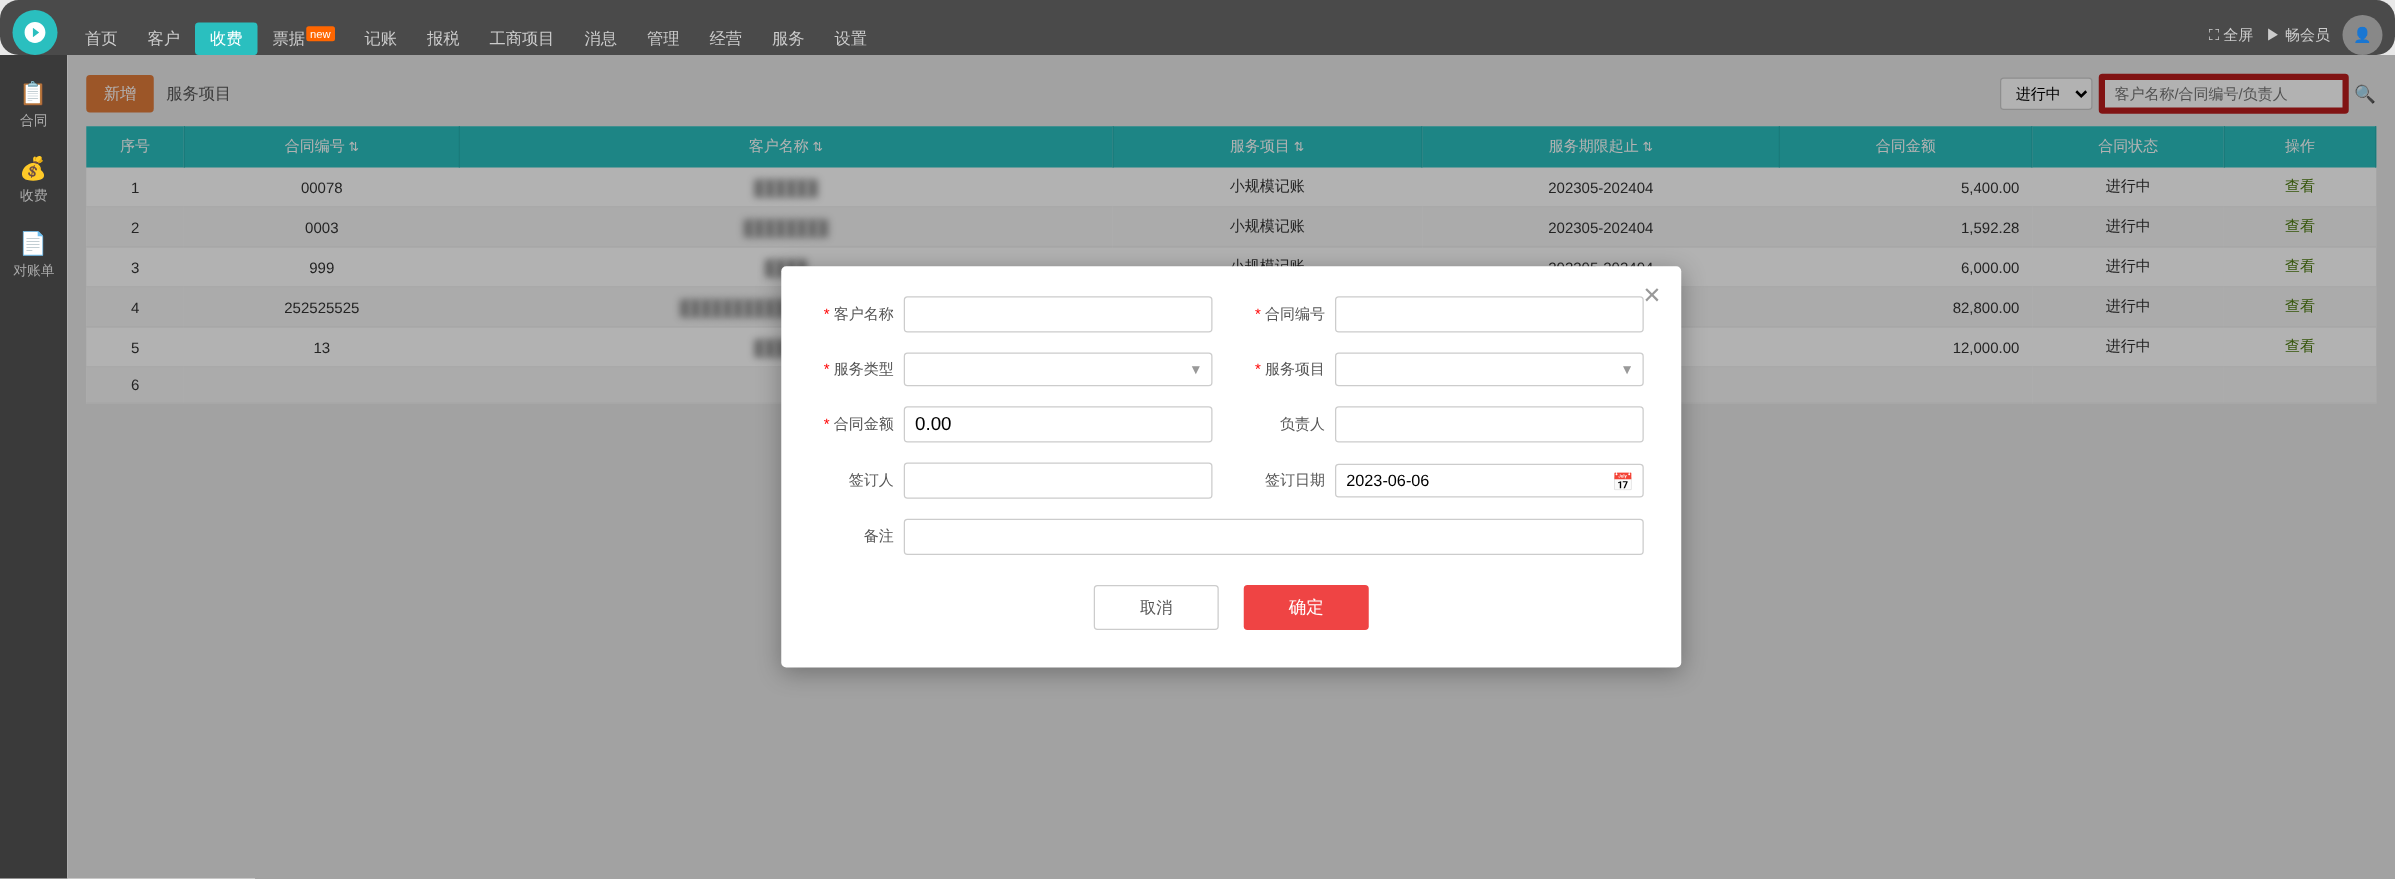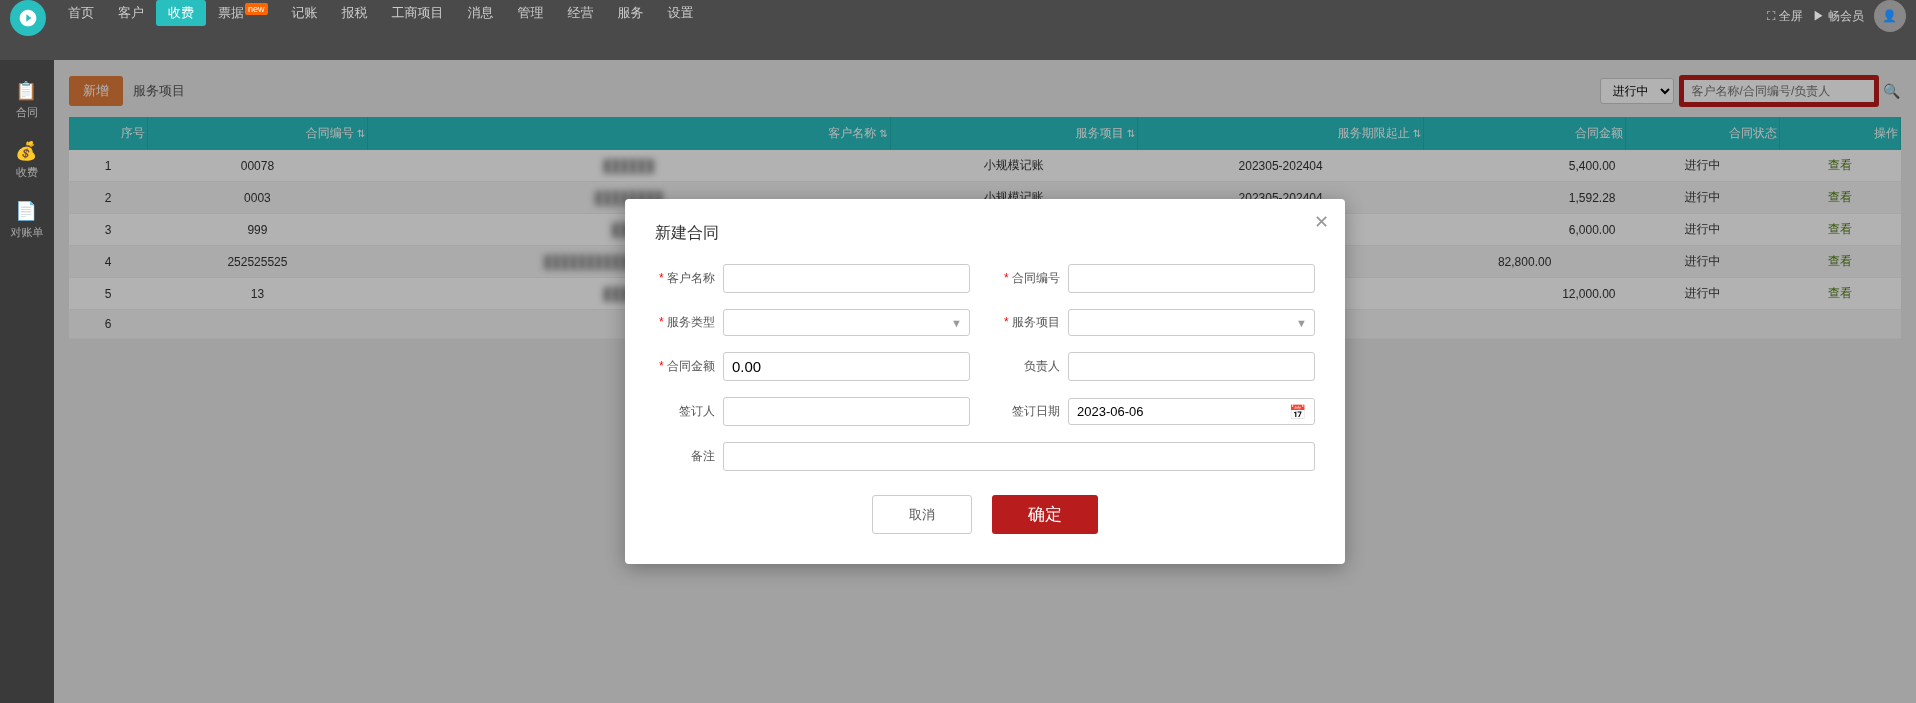--- a/index.html
+++ b/index.html
@@ -1,19 +1,19 @@
 <!DOCTYPE html>
 <html><head>
   <meta charset="utf-8">
   <style>
     * { box-sizing: border-box; margin: 0; padding: 0; }
     body { font-family: "Microsoft YaHei", Arial, sans-serif; font-size: 13px; background: #e8e8e8; display: flex; flex-direction: column; height: 703px; overflow: hidden; }
 
     
-    .top-nav { background: #4a4a4a; height: 60px; display: flex; align-items: flex-start; padding: 0 10px; flex-shrink: 0; }
+    .top-nav { background: #4a4a4a; height: 44px; display: flex; align-items: flex-end; padding: 0 10px; flex-shrink: 0; border-radius: 15px; }
     .top-nav .logo { width: 36px; height: 36px; background: #2abfbf; border-radius: 50%; display: flex; align-items: center; justify-content: center; margin-right: 10px; flex-shrink: 0; }
     .top-nav .logo svg { width: 20px; height: 20px; fill: white; }
     .nav-item { color: #ccc; padding: 4px 12px; cursor: pointer; font-size: 13px; border-radius: 3px; }
     .nav-item.active { background: #2abfbf; color: white; }
     .nav-item .new-badge { background: #ff6600; color: white; font-size: 9px; padding: 1px 3px; border-radius: 2px; vertical-align: super; margin-left: 1px; }
     .top-nav-right { margin-left: auto; display: flex; align-items: center; gap: 10px; color: #ccc; font-size: 12px; }
     .top-nav-right .avatar { width: 32px; height: 32px; background: #888; border-radius: 50%; display: flex; align-items: center; justify-content: center; color: white; }
 
     
     .main-layout { display: flex; flex: 1; overflow: hidden; }
@@ -31,21 +31,21 @@
     .btn-new { background: #e07b3a; color: white; border: none; padding: 6px 14px; border-radius: 3px; cursor: pointer; font-size: 13px; }
     .service-label { font-size: 13px; color: #555; }
     .toolbar-right { margin-left: auto; display: flex; align-items: center; gap: 5px; }
     .status-select { border: 1px solid #ccc; padding: 4px 8px; border-radius: 3px; font-size: 12px; background: white; }
     .search-box { border: 5px solid #b91c1c; padding: 4px 8px; border-radius: 3px; font-size: 12px; width: 200px; }
     .search-btn { background: none; border: none; cursor: pointer; font-size: 14px; color: #666; }
 
     
     .data-table { width: 100%; border-collapse: collapse; background: white; }
     .data-table thead tr { background: #2abfbf; color: white; }
-    .data-table thead th { padding: 8px 2px; text-align: right; font-weight: normal; font-size: 12px; border-right: 1px solid #26b0b0; }
+    .data-table thead th { padding: 8px 2px; text-align: center; font-weight: normal; font-size: 12px; border-right: 1px solid #26b0b0; }
     .data-table tbody tr:nth-child(even) { background: #f5f5f5; }
     .data-table tbody td { padding: 7px 10px; text-align: center; font-size: 12px; color: #333; border-bottom: 1px solid #eee; }
     .status-badge { color: #2abfbf; }
     .link-btn { color: #4d7c0f; cursor: pointer; text-decoration: none; }
     .sort-arrow { font-size: 10px; margin-left: 3px; }
 
     
     .modal-overlay { position: absolute; top: 0; left: 0; right: 0; bottom: 0; background: rgba(0,0,0,0.3); display: flex; align-items: center; justify-content: center; z-index: 100; }
     .modal { background: white; border-radius: 4px; width: 720px; padding: 24px 30px 30px; position: relative; box-shadow: 0 4px 20px rgba(0,0,0,0.3); }
     .modal-title { font-size: 16px; color: #333; margin-bottom: 20px; font-weight: 500; }
@@ -61,21 +61,21 @@
     .select-wrapper select { width: 100%; border: 1px solid #ccc; border-radius: 3px; padding: 5px 28px 5px 8px; font-size: 13px; background: white; outline: none; appearance: none; }
     .select-arrow { position: absolute; right: 8px; pointer-events: none; color: #999; font-size: 11px; }
     .date-wrapper { flex: 1; position: relative; display: flex; align-items: center; }
     .date-wrapper input { width: 100%; border: 1px solid #ccc; border-radius: 3px; padding: 5px 28px 5px 8px; font-size: 13px; outline: none; }
     .date-icon { position: absolute; right: 8px; color: #999; font-size: 14px; pointer-events: none; }
 
     .form-full { grid-column: 1 / -1; }
 
     .modal-footer { display: flex; justify-content: center; gap: 20px; margin-top: 24px; }
     .btn-cancel { padding: 8px 36px; border: 1px solid #ccc; background: white; border-radius: 3px; cursor: pointer; font-size: 13px; color: #555; }
-    .btn-confirm { padding: 8px 36px; background: #b91c1c; color: white; border: none; border-radius: 3px; cursor: pointer; font-size: 17px; }
+    .btn-confirm { padding: 8px 36px; background: #ef4444; color: white; border: none; border-radius: 3px; cursor: pointer; font-size: 14px; }
   </style>
 </head>
 <body>
 
 <div class="top-nav">
   <div class="logo">
     <svg viewBox="0 0 24 24">
         <path d="M12 2C6.48 2 2 6.48 2 12s4.48 10 10 10 10-4.48 10-10S17.52 2 12 2zm-2 14.5v-9l6 4.5-6 4.5z"></path>
       </svg>
   </div>
@@ -174,21 +174,21 @@
     <td style="text-align:right;">6,000.00</td>
     <td class="status-badge">进行中</td>
     <td><a class="link-btn" href="#">查看</a></td>
   </tr>
           <tr>
     <td>4</td>
     <td>252525525</td>
     <td><span style="color:transparent;text-shadow:0 0 6px #999;">████████████████████</span></td>
     <td>一般纳税人...</td>
     <td>201807-202403</td>
-    <td style="text-align:center;">82,800.00</td>
+    <td style="text-align:right;">82,800.00</td>
     <td class="status-badge">进行中</td>
     <td><a class="link-btn" href="#">查看</a></td>
   </tr>
           <tr>
     <td>5</td>
     <td>13</td>
     <td><span style="color:transparent;text-shadow:0 0 6px #999;">██████</span></td>
     <td>小规模记账</td>
     <td>202303-202402</td>
     <td style="text-align:right;">12,000.00</td>
@@ -204,21 +204,20 @@
     <td style="text-align:right;"></td>
     <td class="status-badge"></td>
     <td><a class="link-btn" href="#"></a></td>
   </tr>
         </tbody>
     </table>
 
     <div class="modal-overlay">
       <div class="modal">
         <button class="modal-close">✕</button>
-        <div class="modal-title">新建合同</div>
 
         <div class="form-grid">
 
           <div class="form-row">
             <label class="form-label required">客户名称</label>
             <input class="form-input" type="text" style="">
           </div>
           <div class="form-row">
             <label class="form-label required">合同编号</label>
             <input class="form-input" type="text" style="">

